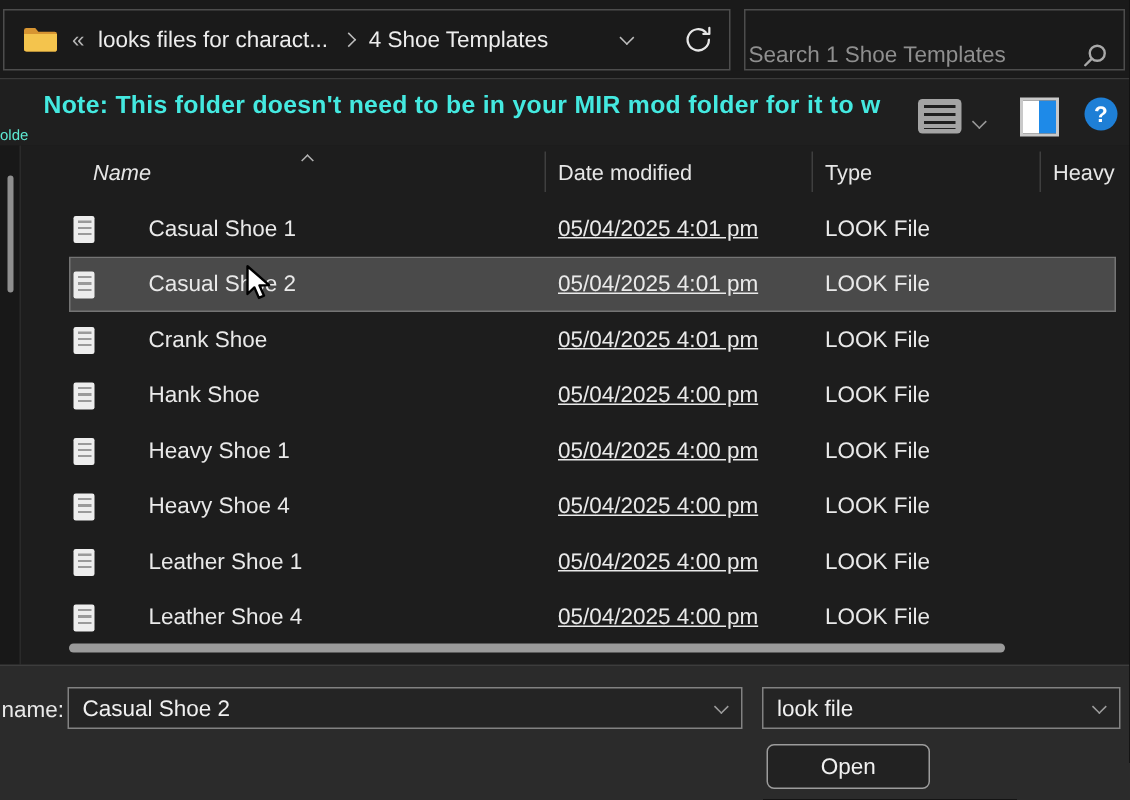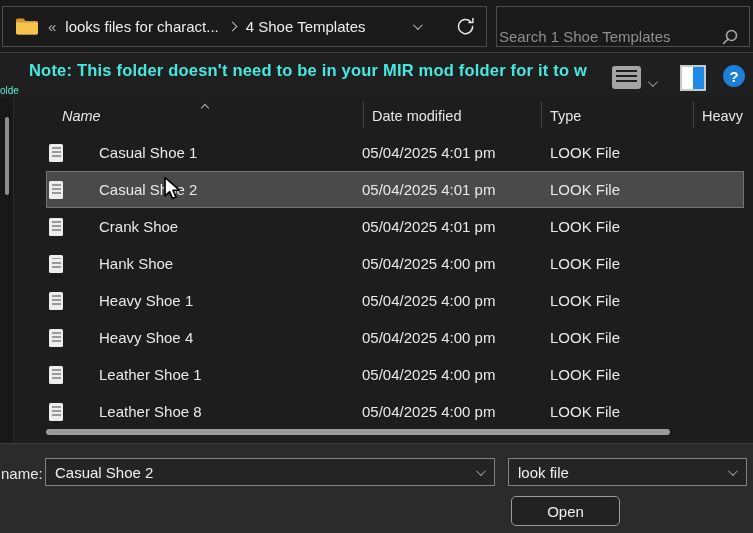--- a/index.html
+++ b/index.html
@@ -63,21 +63,21 @@
   .hc-size{left:688px;}
   .hsep{position:absolute;top:4px;height:27px;width:1px;background:#3f3f3f;}
   .hsep.s1{left:349px;} .hsep.s2{left:527px;} .hsep.s3{left:679px;}
   .rows{position:absolute;left:46px;top:37px;width:698px;}
   .row{position:relative;height:37px;display:flex;align-items:center;font-size:15px;color:#e9e9e9;}
   .row.selected{background:#4a4a4a;box-shadow:inset 0 0 0 1px #747474;}
   .ficon{position:absolute;left:3px;top:10px;width:14px;height:18px;background:#ededed;border-radius:1.5px;}
   .ficon::before{content:"";position:absolute;left:2.5px;right:2.5px;top:3px;bottom:3px;
     background:repeating-linear-gradient(to bottom,#9a9a9a 0 1.5px,transparent 1.5px 4.2px);}
   .c-name{position:absolute;left:37px;white-space:nowrap;margin-left:16px;}
-  .c-date{position:absolute;left:316px;white-space:nowrap;}
+  .c-date{position:absolute;left:326px;white-space:nowrap;text-decoration:underline;}
   .c-type{position:absolute;left:504px;white-space:nowrap;}
   .hthumb{position:absolute;left:46px;top:332px;width:624px;height:6px;background:#9b9b9b;border-radius:3px;}
   
   .footer-divider{position:absolute;left:0;top:443px;width:753px;height:1px;background:#3d3d3d;}
   .footer{position:absolute;left:0;top:444px;width:753px;height:89px;background:#2b2b2b;}
   .fname-label{position:absolute;left:1px;top:21px;font-size:15px;color:#e9e9e9;}
   .combo{position:absolute;top:14px;height:28px;border:1px solid #828282;box-sizing:border-box;
     background:#242424;display:flex;align-items:center;}
   .combo .chev{border-color:#9d9d9d;margin-right:11px;margin-left:auto;}
   .combo-filename{left:45px;width:450px;}
@@ -194,21 +194,21 @@
         <span class="c-type">LOOK File</span>
       </div>
       <div class="row">
         <span class="ficon"></span>
         <span class="c-name">Leather Shoe 1</span>
         <span class="c-date">05/04/2025 4:00 pm</span>
         <span class="c-type">LOOK File</span>
       </div>
       <div class="row">
         <span class="ficon"></span>
-        <span class="c-name">Leather Shoe 8</span>
+        <span class="c-name">Leather Shoe 4</span>
         <span class="c-date">05/04/2025 4:00 pm</span>
         <span class="c-type">LOOK File</span>
       </div>
     </div>
 
     <span class="hthumb"></span>
   </div>
 
   <div class="footer-divider"></div>
   <div class="footer">

